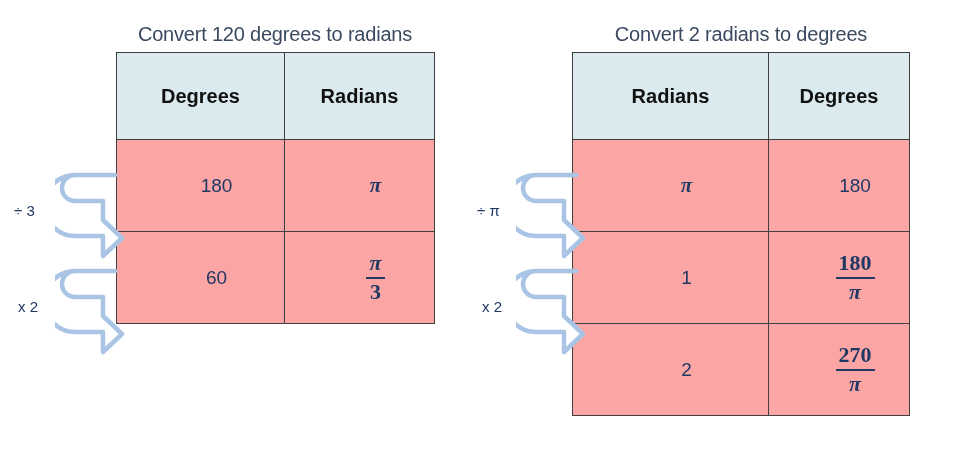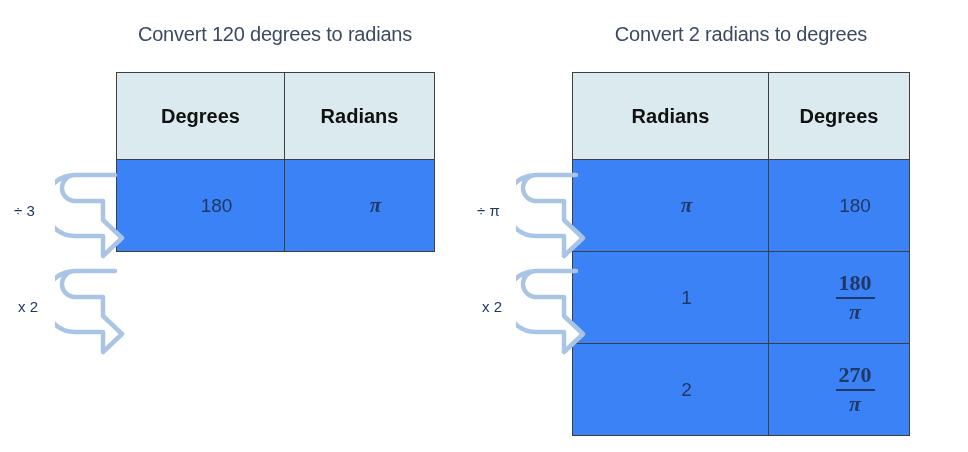--- a/index.html
+++ b/index.html
@@ -36,22 +36,21 @@
     letter-spacing: -0.2px;
   }
   #title-left  { left: 110px; width: 330px; }
   #title-right { left: 556px; width: 338px; }
 
   
   table.conv-table {
     position: absolute;
     border-collapse: collapse;
     table-layout: fixed;
-    background: #3b82f6;
-    margin-top: 20px;
+    background: #fca5a5;
   }
   #table-left  { left: 116px; top: 52px; width: 318px; }
   #table-right { left: 556px; top: 52px; width: 337px; }
 
   table.conv-table th,
   table.conv-table td {
     border: 1.4px solid #3f3f3f;
     text-align: center;
     vertical-align: middle;
     padding: 0;
@@ -154,20 +153,31 @@
     </thead>
     <tbody>
       <tr>
         <td>
           <span class="cellval plain">180</span>
         </td>
         <td>
           <span class="cellval pi">π</span>
         </td>
       </tr>
+      <tr>
+        <td>
+          <span class="cellval plain">60</span>
+        </td>
+        <td>
+          <span class="frac">
+            <span class="num ital">π</span>
+            <span class="den">3</span>
+          </span>
+        </td>
+      </tr>
     </tbody>
   </table>
 
   <div class="op-label" id="op-left-1">÷ 3</div>
   <div class="op-label" id="op-left-2">x 2</div>
 
   <svg class="uturn-arrow" id="arrow-left-1" viewBox="0 0 72 96">
     <path d="M 60 7 L 20 7 A 13 13 0 0 0 20 33 L 48 33 L 48 52 L 67 70 L 48 88 L 48 68 L 20 68 A 30 30 0 0 1 20 7 Z" fill="#ffffff" stroke="#a9c4e4" stroke-width="4.5" stroke-linejoin="round"></path>
   </svg>
 

